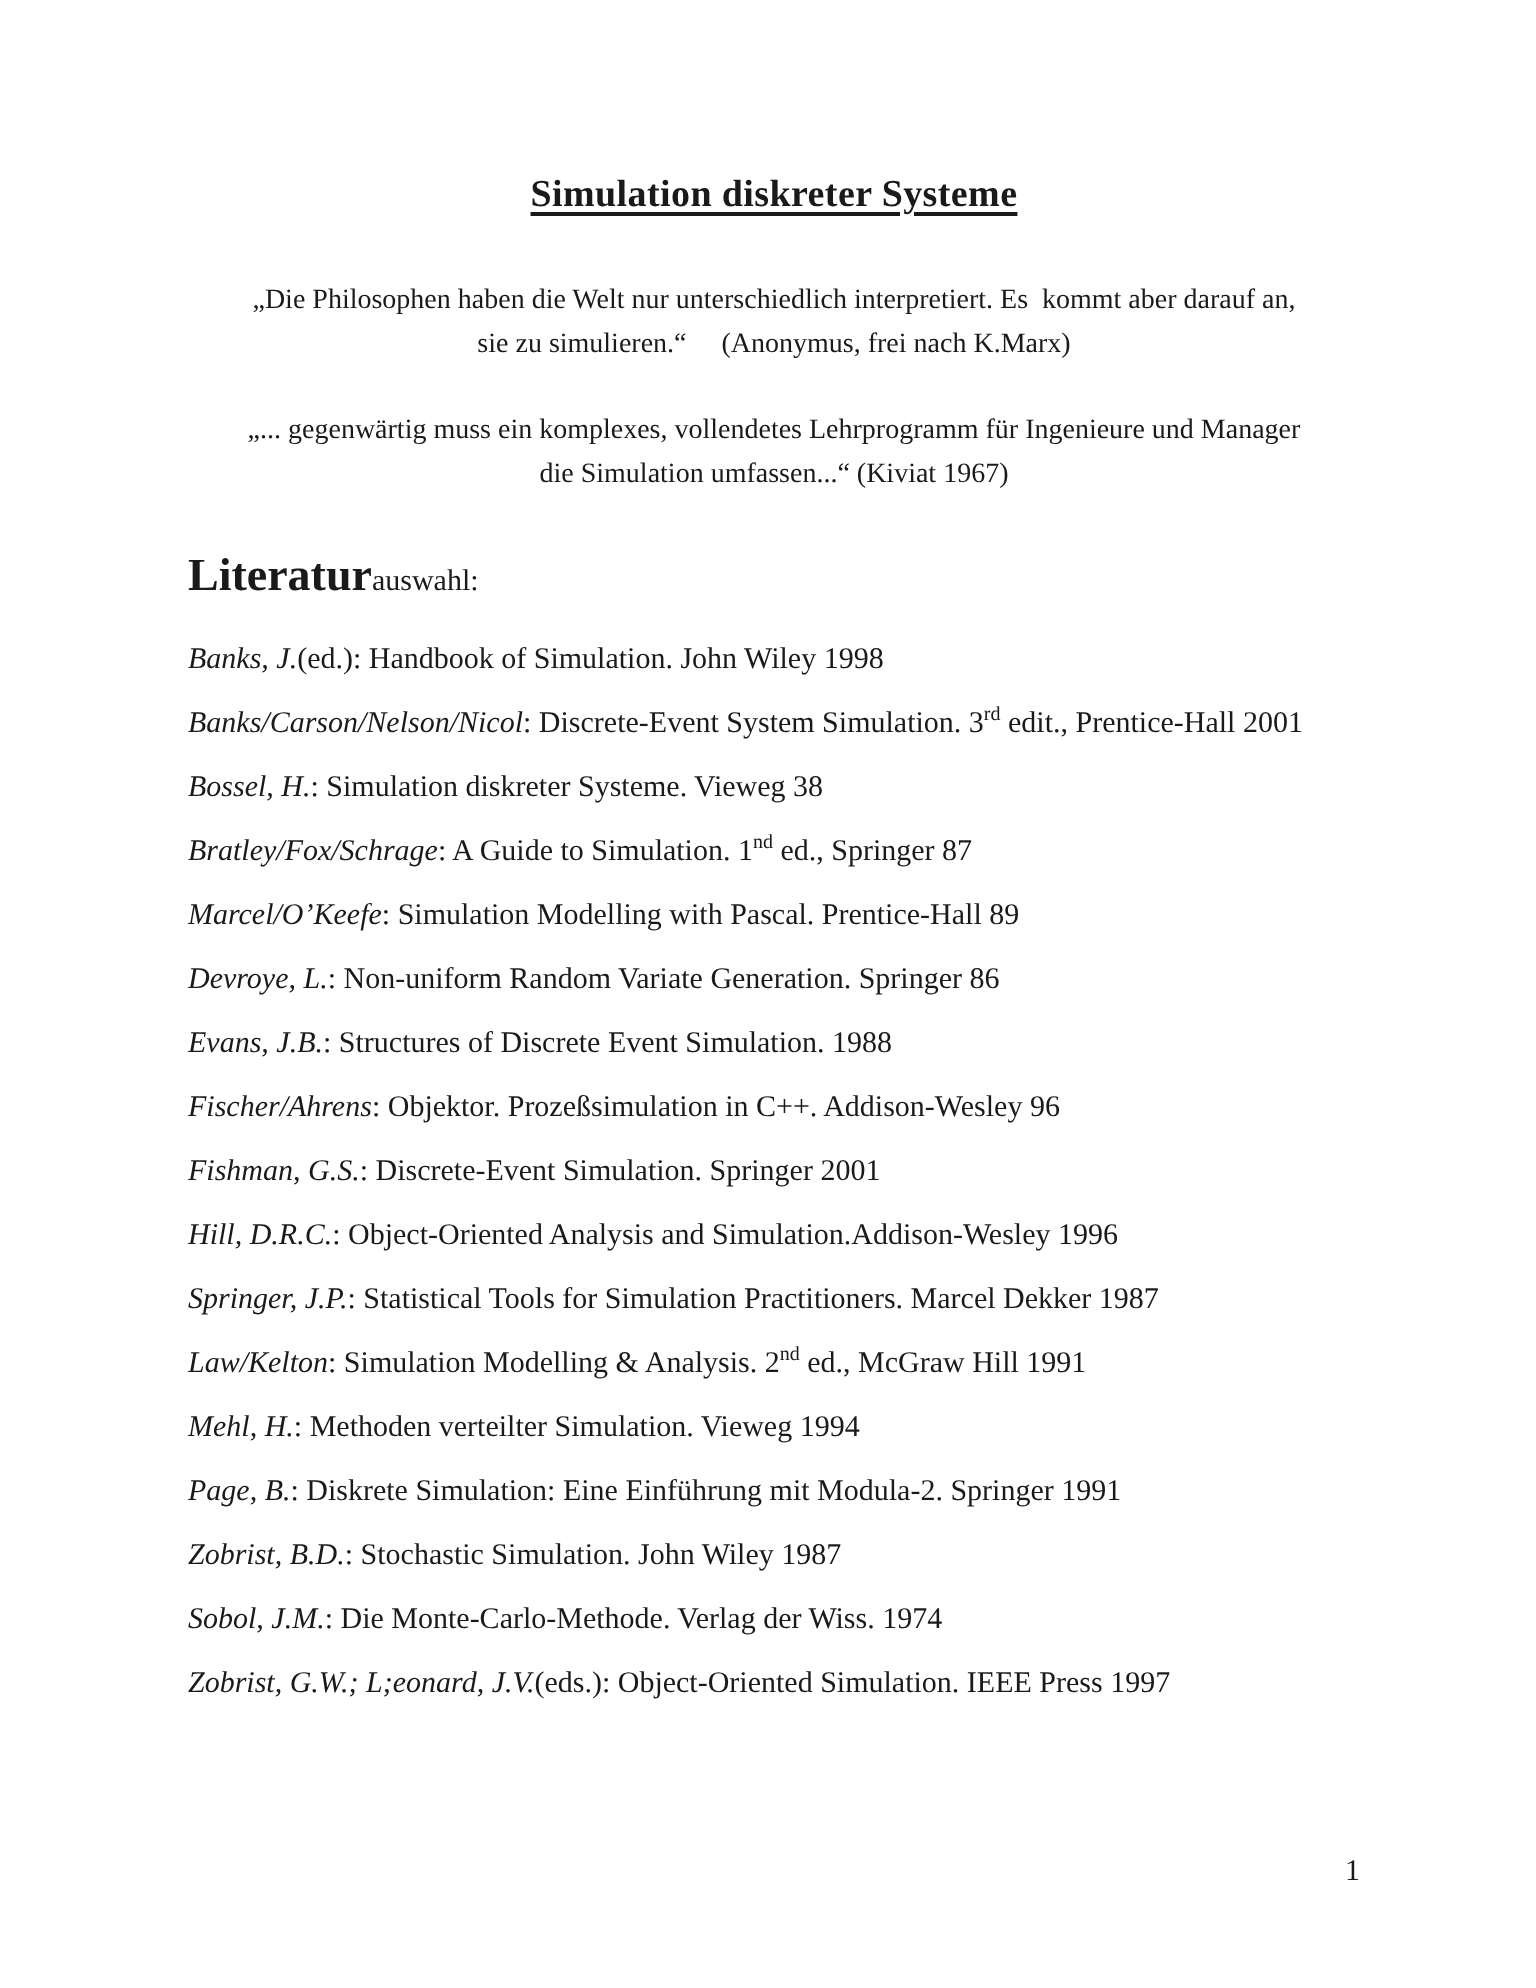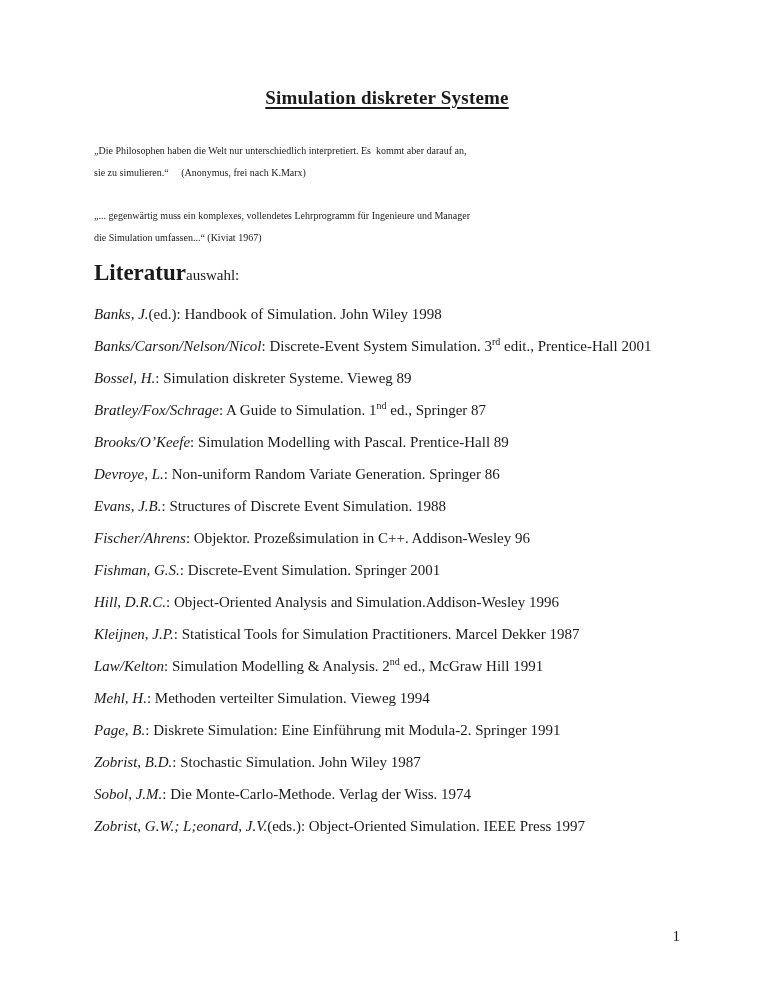--- a/index.html
+++ b/index.html
@@ -21,26 +21,27 @@
     line-height: 24px;
     margin: 0 0 30px 0;
     letter-spacing: 0.2px;
   }
   .doc-title .underlined {
     text-decoration: underline;
     text-decoration-thickness: 1.5px;
     text-underline-offset: 3px;
   }
   .quote {
-    font-size: 10px;
+    font-size: 14px;
     line-height: 22px;
     white-space: pre;
     margin: 0 0 21px 0;
+    text-align: center;
   }
-  .quote.kiviat { margin-bottom: 13px; }
+  .quote.kiviat { margin-bottom: 28px; }
   .section-heading {
     font-size: 15px;
     font-weight: normal;
     line-height: 22px;
     margin: 0 0 18px 0;
   }
   .section-heading .bold-part {
     font-weight: bold;
     font-size: 23px;
   }
@@ -79,29 +80,29 @@
 sie zu simulieren.“     (Anonymus, frei nach K.Marx)</p>
 
   <p class="quote kiviat">„... gegenwärtig muss ein komplexes, vollendetes Lehrprogramm für Ingenieure und Manager
 die Simulation umfassen...“ (Kiviat 1967)</p>
 
   <h2 class="section-heading"><span class="bold-part">Literatur</span><span class="normal-part">auswahl:</span></h2>
 
   <div id="bibliography">
       <p class="entry"><span class="author">Banks, J.</span><span class="rest">(ed.): Handbook of Simulation. John Wiley 1998</span></p>
       <p class="entry"><span class="author">Banks/Carson/Nelson/Nicol</span><span class="rest">: Discrete-Event System Simulation. 3</span><span class="sup">rd</span><span class="rest"> edit., Prentice-Hall 2001</span></p>
-      <p class="entry"><span class="author">Bossel, H.</span><span class="rest">: Simulation diskreter Systeme. Vieweg 89</span></p>
+      <p class="entry"><span class="author">Bossel, H.</span><span class="rest">: Simulation diskreter Systeme. Vieweg 38</span></p>
       <p class="entry"><span class="author">Bratley/Fox/Schrage</span><span class="rest">: A Guide to Simulation. 1</span><span class="sup">nd</span><span class="rest"> ed., Springer 87</span></p>
-      <p class="entry"><span class="author">Brooks/O’Keefe</span><span class="rest">: Simulation Modelling with Pascal. Prentice-Hall 89</span></p>
+      <p class="entry"><span class="author">Marcel/O’Keefe</span><span class="rest">: Simulation Modelling with Pascal. Prentice-Hall 89</span></p>
       <p class="entry"><span class="author">Devroye, L.</span><span class="rest">: Non-uniform Random Variate Generation. Springer 86</span></p>
       <p class="entry"><span class="author">Evans, J.B.</span><span class="rest">: Structures of Discrete Event Simulation. 1988</span></p>
       <p class="entry"><span class="author">Fischer/Ahrens</span><span class="rest">: Objektor. Prozeßsimulation in C++. Addison-Wesley 96</span></p>
       <p class="entry"><span class="author">Fishman, G.S.</span><span class="rest">: Discrete-Event Simulation. Springer 2001</span></p>
       <p class="entry"><span class="author">Hill, D.R.C.</span><span class="rest">: Object-Oriented Analysis and Simulation.Addison-Wesley 1996</span></p>
-      <p class="entry"><span class="author">Kleijnen, J.P.</span><span class="rest">: Statistical Tools for Simulation Practitioners. Marcel Dekker 1987</span></p>
+      <p class="entry"><span class="author">Springer, J.P.</span><span class="rest">: Statistical Tools for Simulation Practitioners. Marcel Dekker 1987</span></p>
       <p class="entry"><span class="author">Law/Kelton</span><span class="rest">: Simulation Modelling &amp; Analysis. 2</span><span class="sup">nd</span><span class="rest"> ed., McGraw Hill 1991</span></p>
       <p class="entry"><span class="author">Mehl, H.</span><span class="rest">: Methoden verteilter Simulation. Vieweg 1994</span></p>
       <p class="entry"><span class="author">Page, B.</span><span class="rest">: Diskrete Simulation: Eine Einführung mit Modula-2. Springer 1991</span></p>
       <p class="entry"><span class="author">Zobrist, B.D.</span><span class="rest">: Stochastic Simulation. John Wiley 1987</span></p>
       <p class="entry"><span class="author">Sobol, J.M.</span><span class="rest">: Die Monte-Carlo-Methode. Verlag der Wiss. 1974</span></p>
       <p class="entry"><span class="author">Zobrist, G.W.; L;eonard, J.V.</span><span class="rest">(eds.): Object-Oriented Simulation. IEEE Press 1997</span></p>
     </div>
 
   <div class="page-number">1</div>
 

